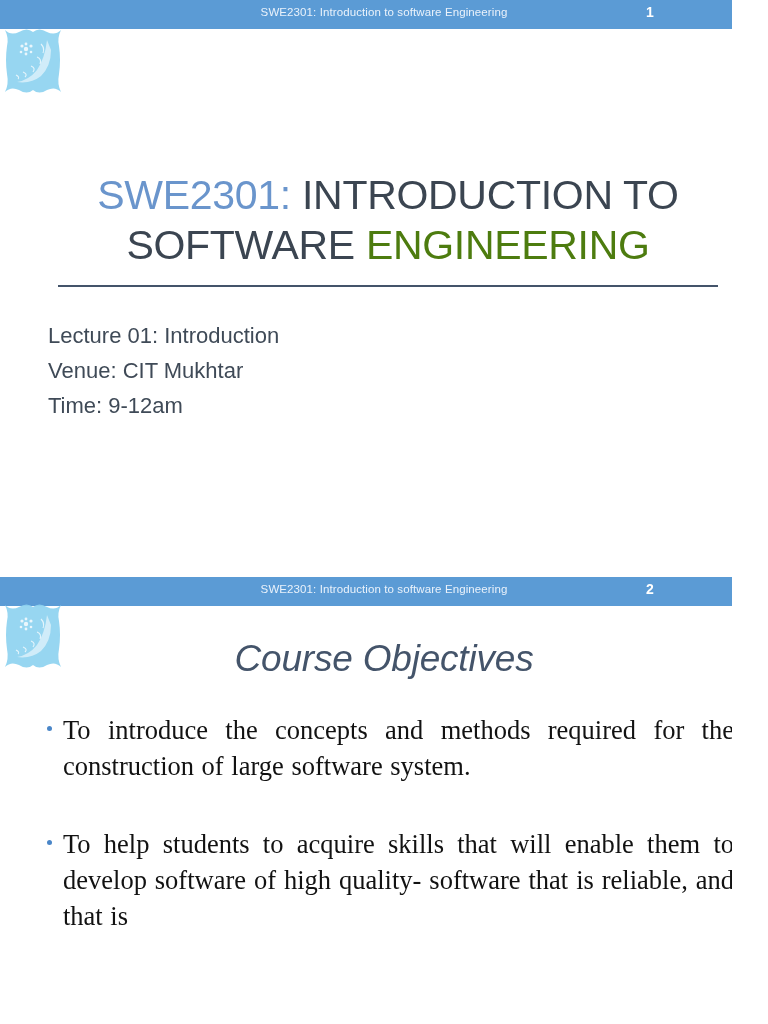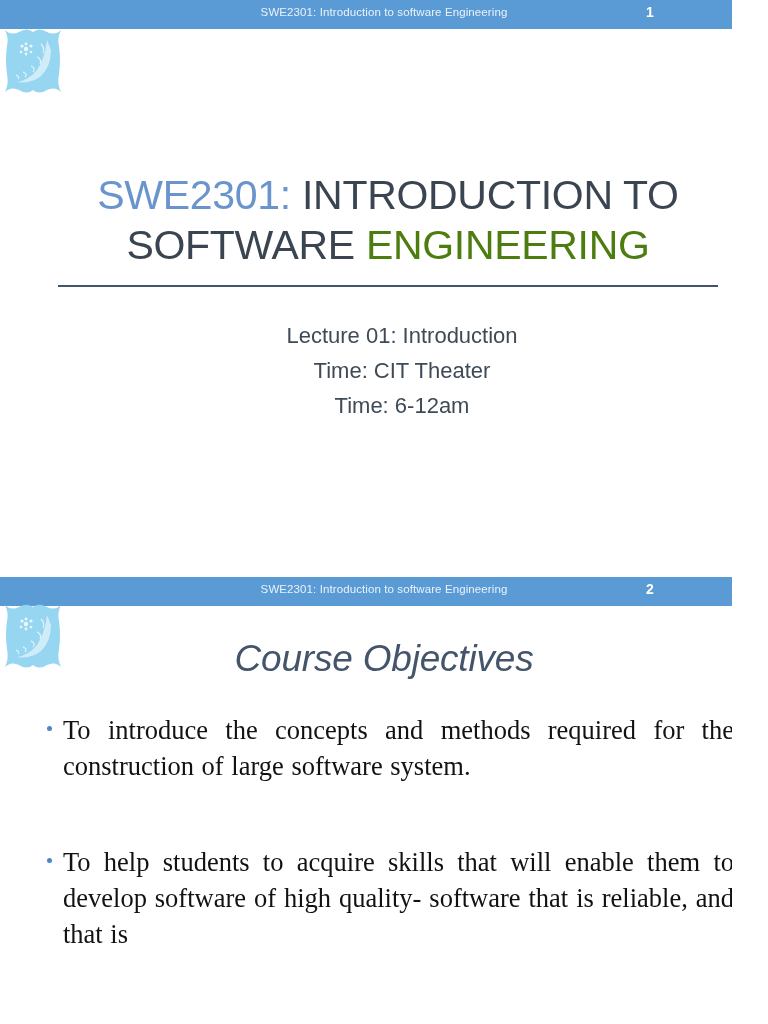--- a/index.html
+++ b/index.html
@@ -93,24 +93,24 @@
     position: absolute;
     left: 58px;
     top: 285px;
     width: 660px;
     height: 2px;
     background: #44546a;
   }
 
   .subtitle-block {
     position: absolute;
-    left: 72px;
+    left: 48px;
     top: 318px;
     width: 660px;
-    text-align: center;
+    text-align: left;
   }
   .subtitle-line {
     font-family: "Liberation Sans", sans-serif;
     font-size: 22px;
     line-height: 35px;
     color: #3f4a57;
   }
 
   
   .section-heading {
@@ -128,21 +128,21 @@
 
   .bullets {
     position: absolute;
     left: 44px;
     top: 712px;
     width: 690px;
   }
   .bullet-item {
     position: relative;
     padding-left: 19px;
-    margin-bottom: 60px;
+    margin-bottom: 42px;
   }
   .bullet-dot {
     position: absolute;
     left: 3px;
     top: 14px;
     width: 5px;
     height: 5px;
     border-radius: 50%;
     background: #4a86c8;
   }
@@ -198,22 +198,22 @@
       <span class="code">SWE2301:</span>
       <span>INTRODUCTION TO SOFTWARE</span>
       <span class="accent">ENGINEERING</span>
     </div>
   </div>
 
   <div class="title-rule"></div>
 
   <div class="subtitle-block">
     <div class="subtitle-line">Lecture 01: Introduction</div>
-    <div class="subtitle-line">Time: CIT Theater</div>
-    <div class="subtitle-line">Time: 6-12am</div>
+    <div class="subtitle-line">Venue: CIT Mukhtar</div>
+    <div class="subtitle-line">Time: 9-12am</div>
   </div>
 
 </div>
 
 <div class="slide" style="height:447px;">
 
   <div class="header-bar"></div>
 
   <div class="header-title">SWE2301: Introduction to software Engineering</div>
 

